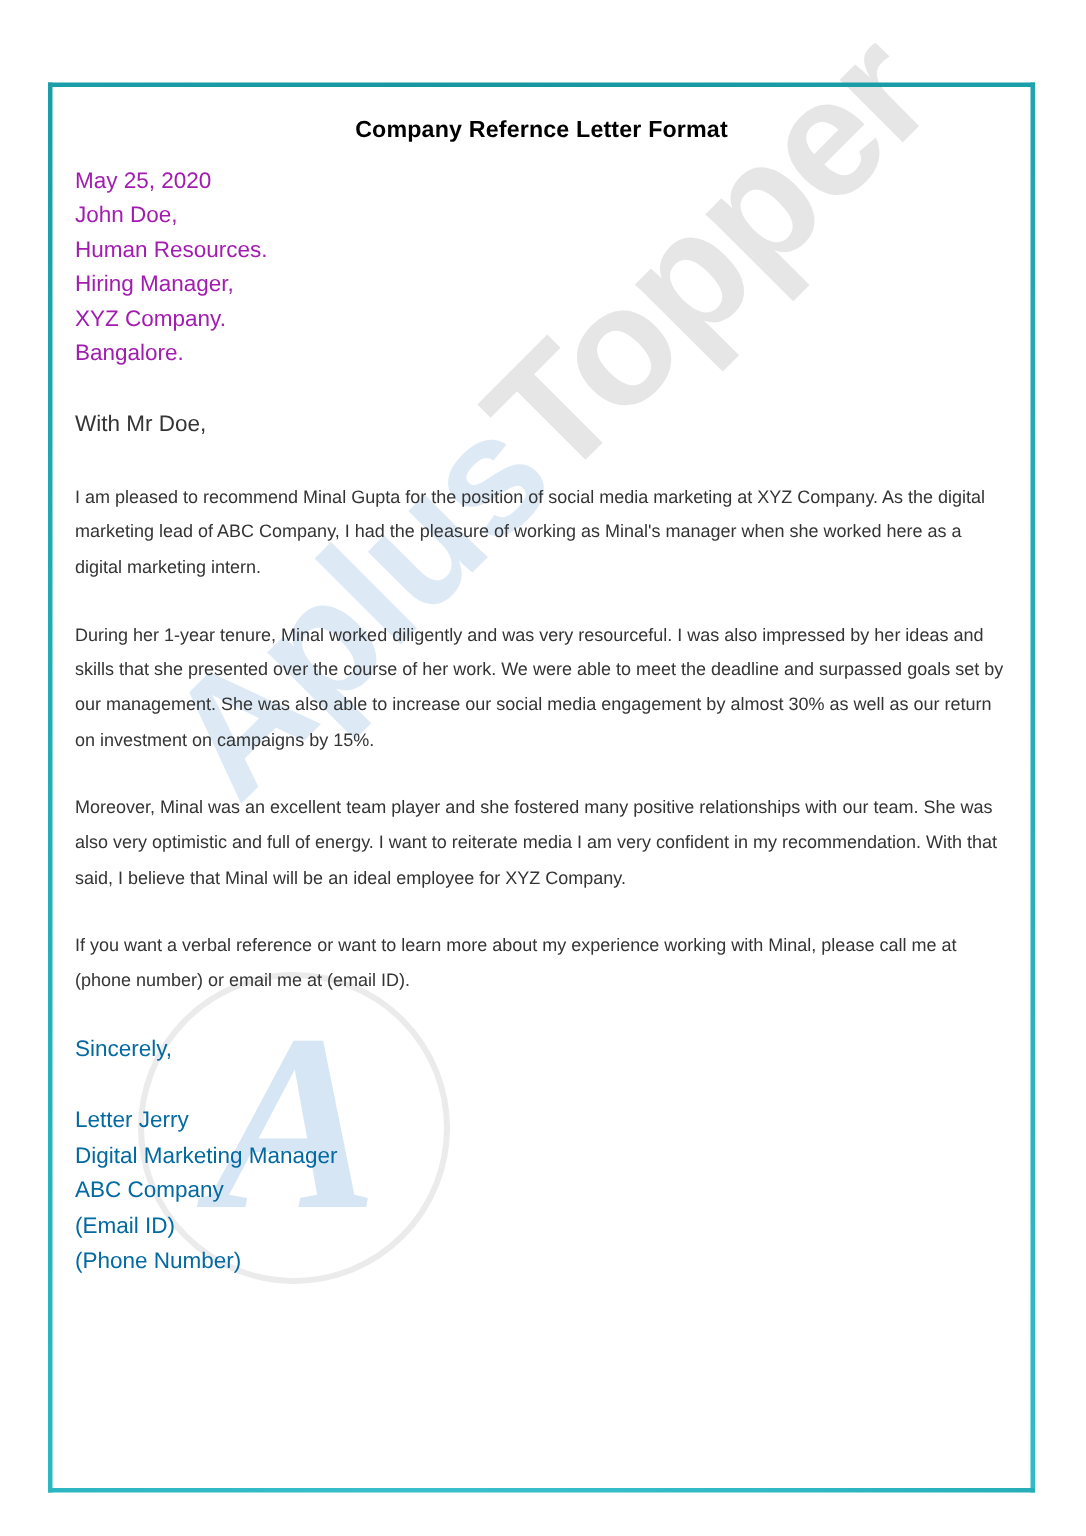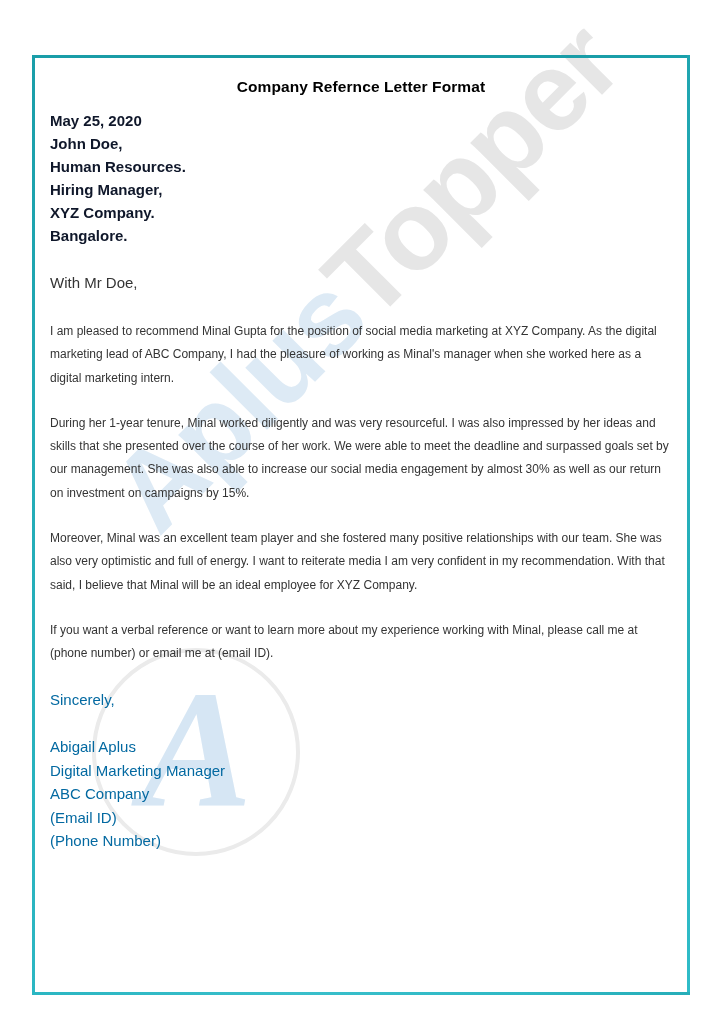--- a/index.html
+++ b/index.html
@@ -112,24 +112,23 @@
     text-align: center;
     font-size: 15.5px;
     font-weight: 700;
     color: #000000;
     letter-spacing: 0.1px;
     margin: 0 0 13px 0;
   }
 
   .addr-line {
     font-size: 15px;
-    color: #0f172a;
+    color: #a21caf;
     line-height: 23px;
     white-space: pre;
-    font-weight: bold;
   }
 
   .block-gap-sm { height: 22px; }
   .block-gap-md { height: 24px; }
   .block-gap-lg { height: 26px; }
 
   .salutation {
     font-size: 15px;
     color: #343434;
     line-height: 23px;
@@ -202,21 +201,21 @@
 
     <p class="body-para">If you want a verbal reference or want to learn more about my experience working with Minal, please call me at (phone number) or email me at (email ID).</p>
 
     <div class="block-gap-sm"></div>
 
     <div class="sign-line">Sincerely,</div>
 
     <div class="block-gap-md"></div>
 
     <div>
-      <div class="sign-line">Abigail Aplus</div>
+      <div class="sign-line">Letter Jerry</div>
       <div class="sign-line">Digital Marketing Manager</div>
       <div class="sign-line">ABC Company</div>
       <div class="sign-line">(Email ID)</div>
       <div class="sign-line">(Phone Number)</div>
     </div>
 
   </div>
 </div>
 
 </body></html>

